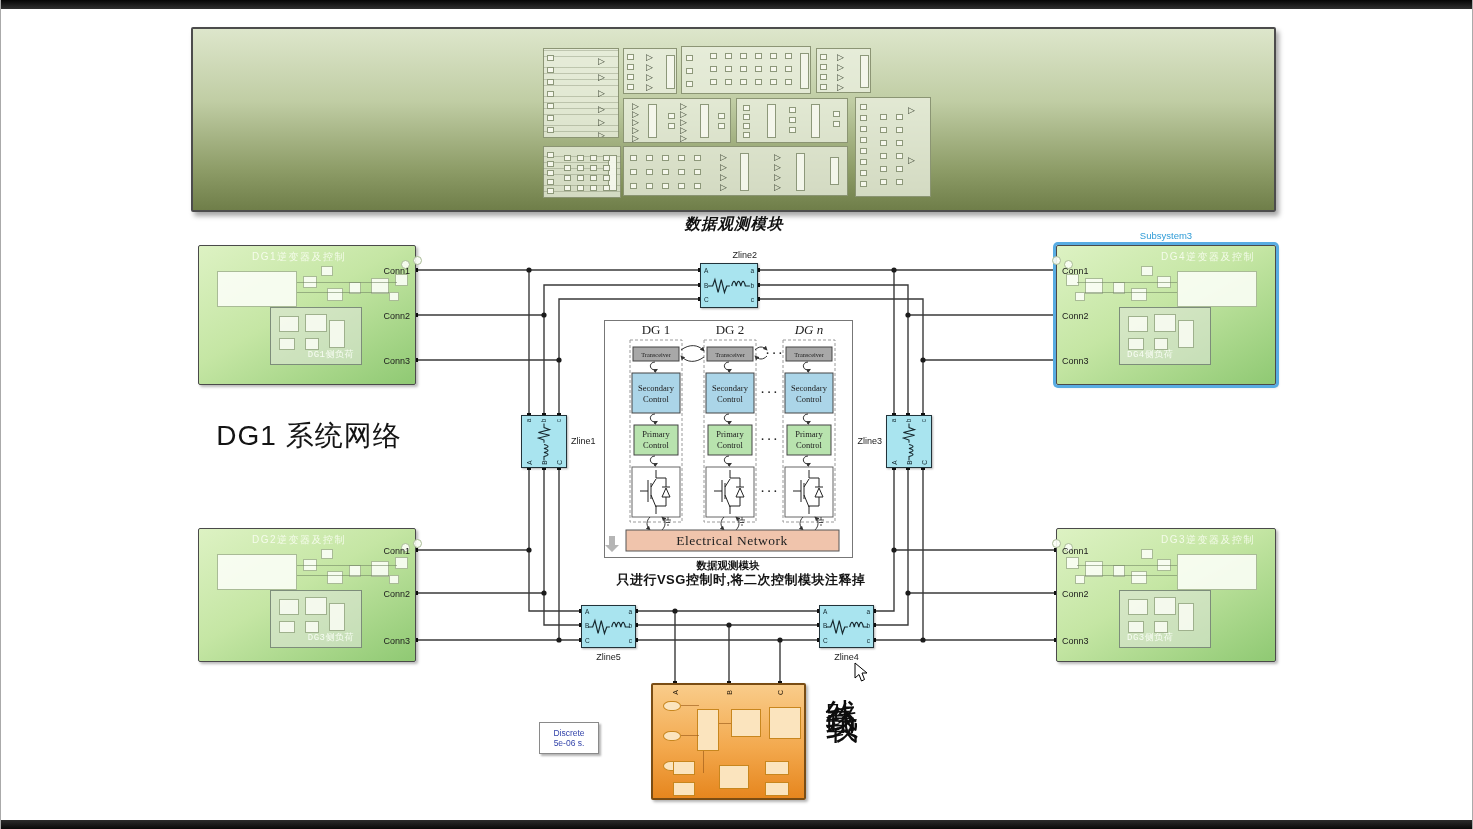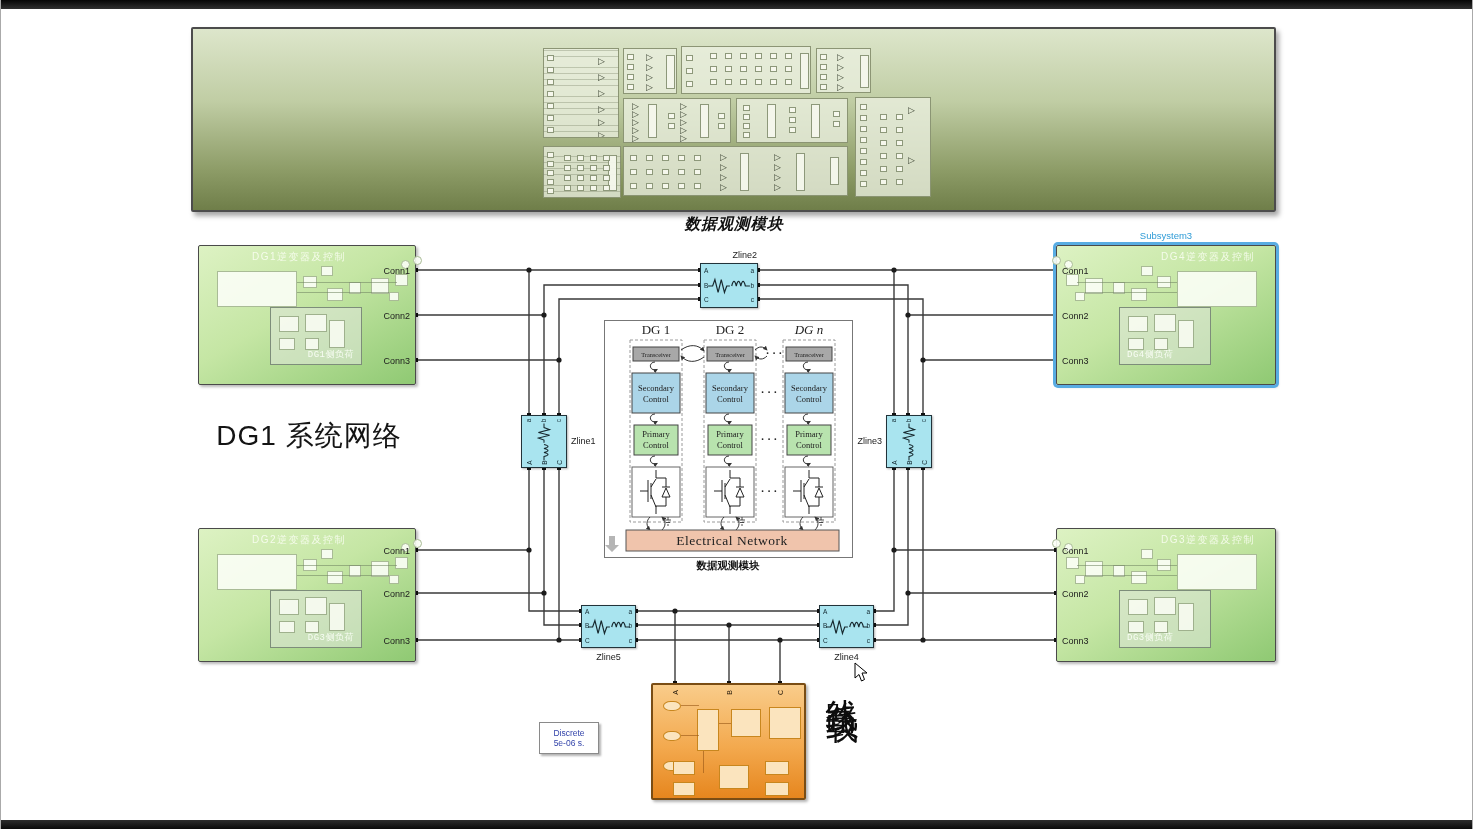--- a/index.html
+++ b/index.html
@@ -617,20 +617,21 @@
       <text x="170" y="37" text-anchor="middle" class="t-dots">· · ·</text>
       <text x="165" y="76" text-anchor="middle" class="t-dots">· · ·</text>
       <text x="165" y="123" text-anchor="middle" class="t-dots">· · ·</text>
       <text x="165" y="175" text-anchor="middle" class="t-dots">· · ·</text>
       <rect x="22" y="210" width="213" height="21" fill="#F0C4AC" stroke="#555"></rect>
       <text x="128" y="224.5" text-anchor="middle" class="t-net">Electrical Network</text>
       <polygon points="5,216 11,216 11,225 15,225 8,232 1,225 5,225" fill="#b5b5b5"></polygon>
     </svg>
   </div>
   <div class="ctrl-caption">数据观测模块</div>
+  <div class="ctrl-note">只进行VSG控制时,将二次控制模块注释掉</div>
 
   <div class="load-block" id="loadblock">
     <span class="lport" style="left:20px">A</span>
     <span class="lport" style="left:74px">B</span>
     <span class="lport" style="left:125px">C</span>
   <div class="lb-r" style="border-radius: 50% / 60%; left: 10px; top: 16px; width: 18px; height: 10px;"></div>
       <div class="lb-r" style="border-radius: 50% / 60%; left: 10px; top: 46px; width: 18px; height: 10px;"></div>
       <div class="lb-r" style="border-radius: 50% / 60%; left: 10px; top: 76px; width: 18px; height: 10px;"></div>
       <div class="lb-r" style="left: 44px; top: 24px; width: 22px; height: 42px;"></div>
       <div class="lb-r" style="left: 78px; top: 24px; width: 30px; height: 28px;"></div>

